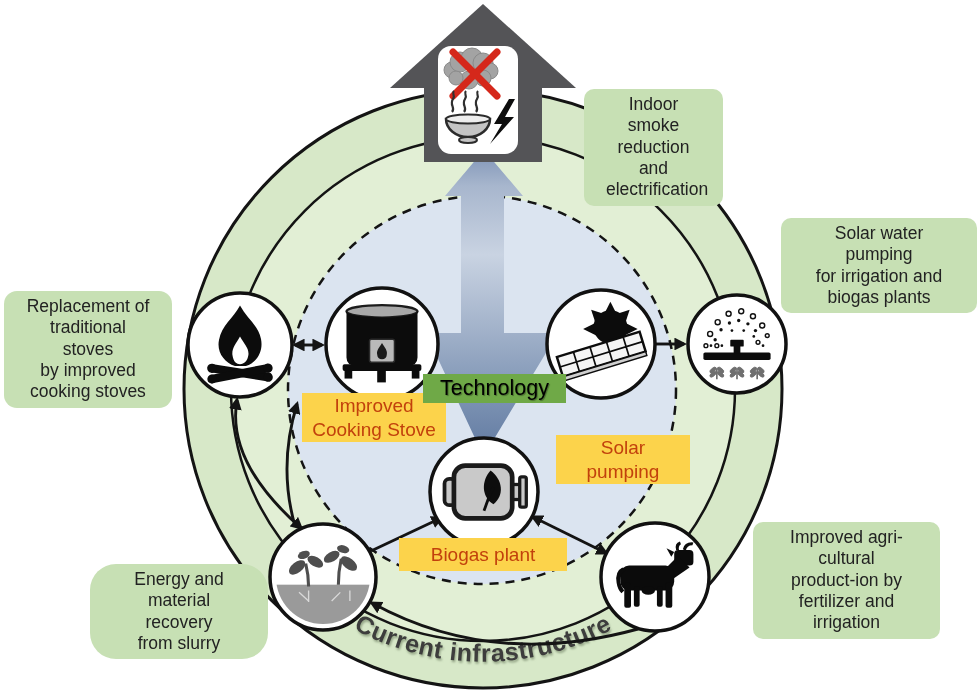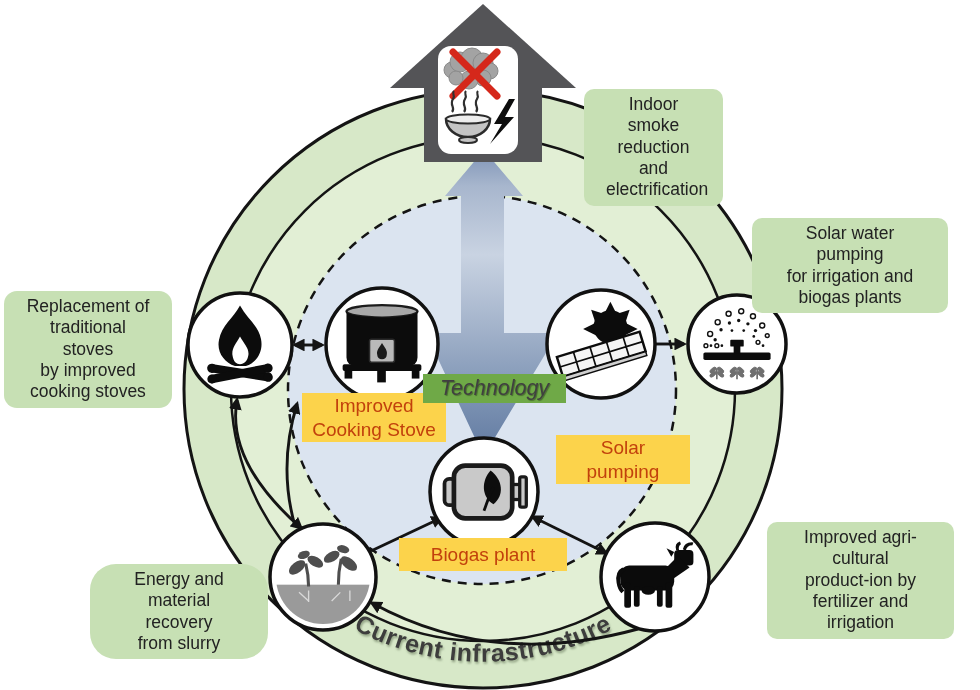--- a/index.html
+++ b/index.html
@@ -4,22 +4,22 @@
 <style>
   html,body{margin:0;padding:0;background:#ffffff;}
   .stage{position:relative;width:980px;height:690px;background:#ffffff;overflow:hidden;
          font-family:"Liberation Sans","DejaVu Sans",sans-serif;}
   .stage svg.scene{position:absolute;left:0;top:0;}
   .lbl{position:absolute;box-sizing:border-box;text-align:center;white-space:pre-line;}
   .glabel{background:#c7e0b4;border-radius:10px;color:#222;font-size:17.5px;line-height:1.22;
           padding:5px 22px;}
   .ylabel{background:#fcd34b;color:#c2410c;font-size:19px;line-height:1.26;display:flex;
           align-items:center;justify-content:center;}
-  .techlabel{background:#6fa947;color:#404040;font-size:21.5px;display:flex;align-items:center;
-          justify-content:center;text-shadow:1px 1px 1px rgba(0,0,0,0.35);font-style:italic;}
+  .techlabel{background:#6fa947;color:#000000;font-size:21.5px;display:flex;align-items:center;
+          justify-content:center;text-shadow:1px 1px 1px rgba(0,0,0,0.35);}
 </style>
 </head>
 <body>
 
 <div class="stage">
 
 <svg class="scene" width="980" height="690" viewBox="0 0 980 690">
   <defs>
     <linearGradient id="bluegrad" gradientUnits="userSpaceOnUse" x1="0" y1="150" x2="0" y2="449">
       <stop offset="0" stop-color="#7e93b6"></stop>
@@ -249,30 +249,30 @@
         <ellipse cx="4" cy="-37" rx="6.5" ry="4" transform="rotate(15 4 -37)"></ellipse>
       </g>
     </g>
   </g>
 </svg>
 
 <div class="lbl glabel" style="left:584px;top:89px;width:139px;">Indoor smoke
 reduction and
 electrification</div>
 
-<div class="lbl glabel" style="left:752px;top:218px;width:196px;">Solar water pumping
+<div class="lbl glabel" style="left:781px;top:218px;width:196px;">Solar water pumping
 for irrigation and
 biogas plants</div>
 
 <div class="lbl glabel" style="left:4px;top:291px;width:168px;border-radius:13px;">Replacement of
 traditional stoves
 by improved
 cooking stoves</div>
 
-<div class="lbl glabel" style="left:753px;top:522px;width:187px;margin-left:14px;">Improved agri-cultural
+<div class="lbl glabel" style="left:753px;top:522px;width:187px;">Improved agri-cultural
 product-ion by
 fertilizer and irrigation</div>
 
 <div class="lbl glabel" style="left:90px;top:564px;width:178px;border-radius:26px;">Energy and
 material recovery
 from slurry</div>
 
 <div class="lbl ylabel" style="left:302px;top:393px;width:144px;height:49px;">Improved
 Cooking Stove</div>
 

